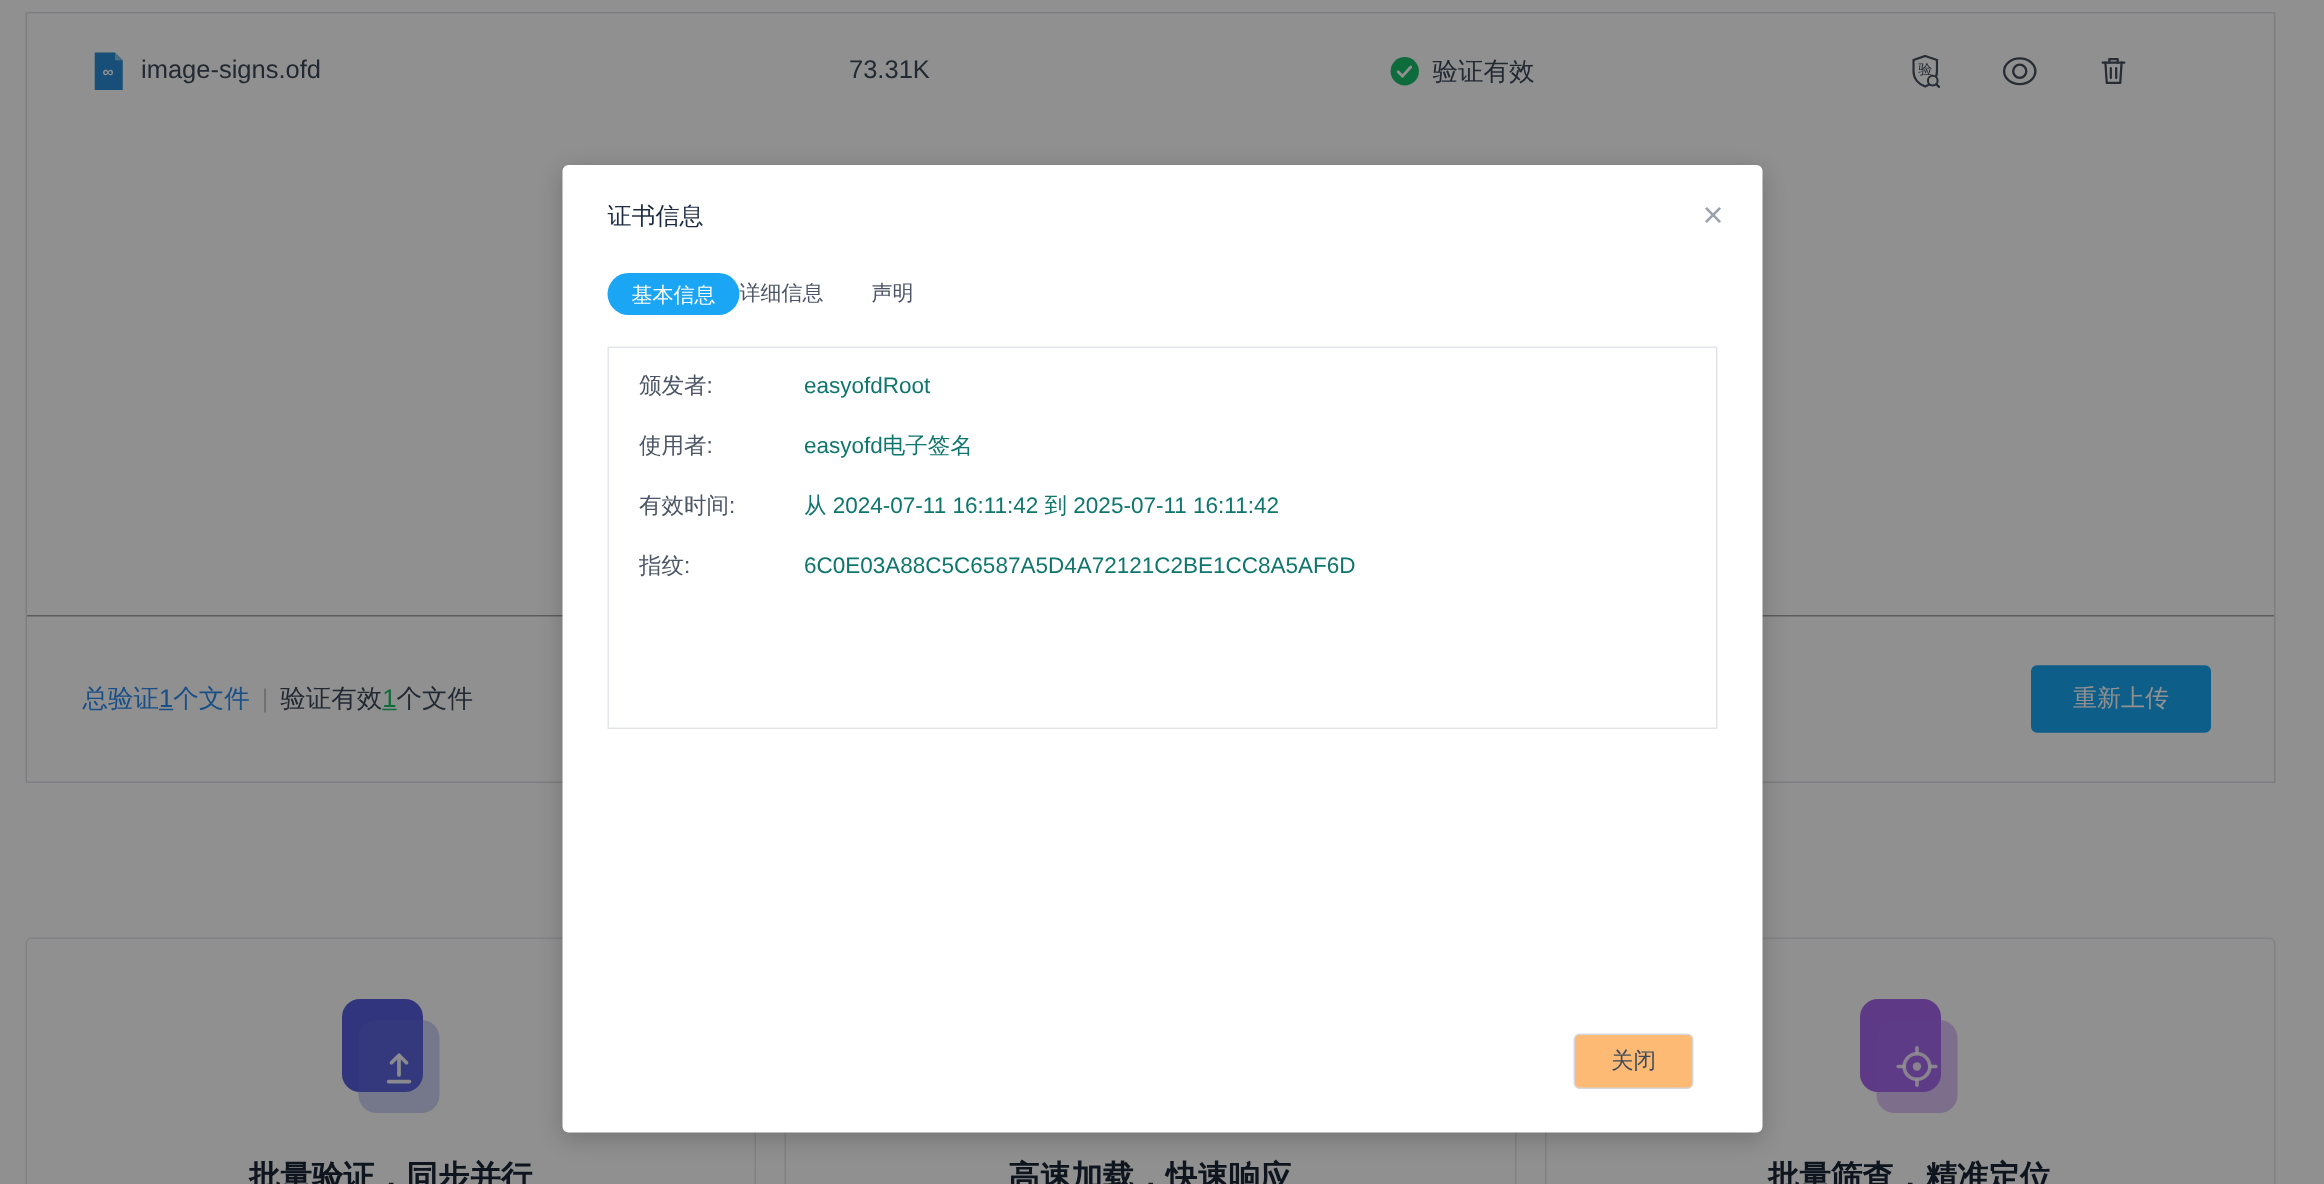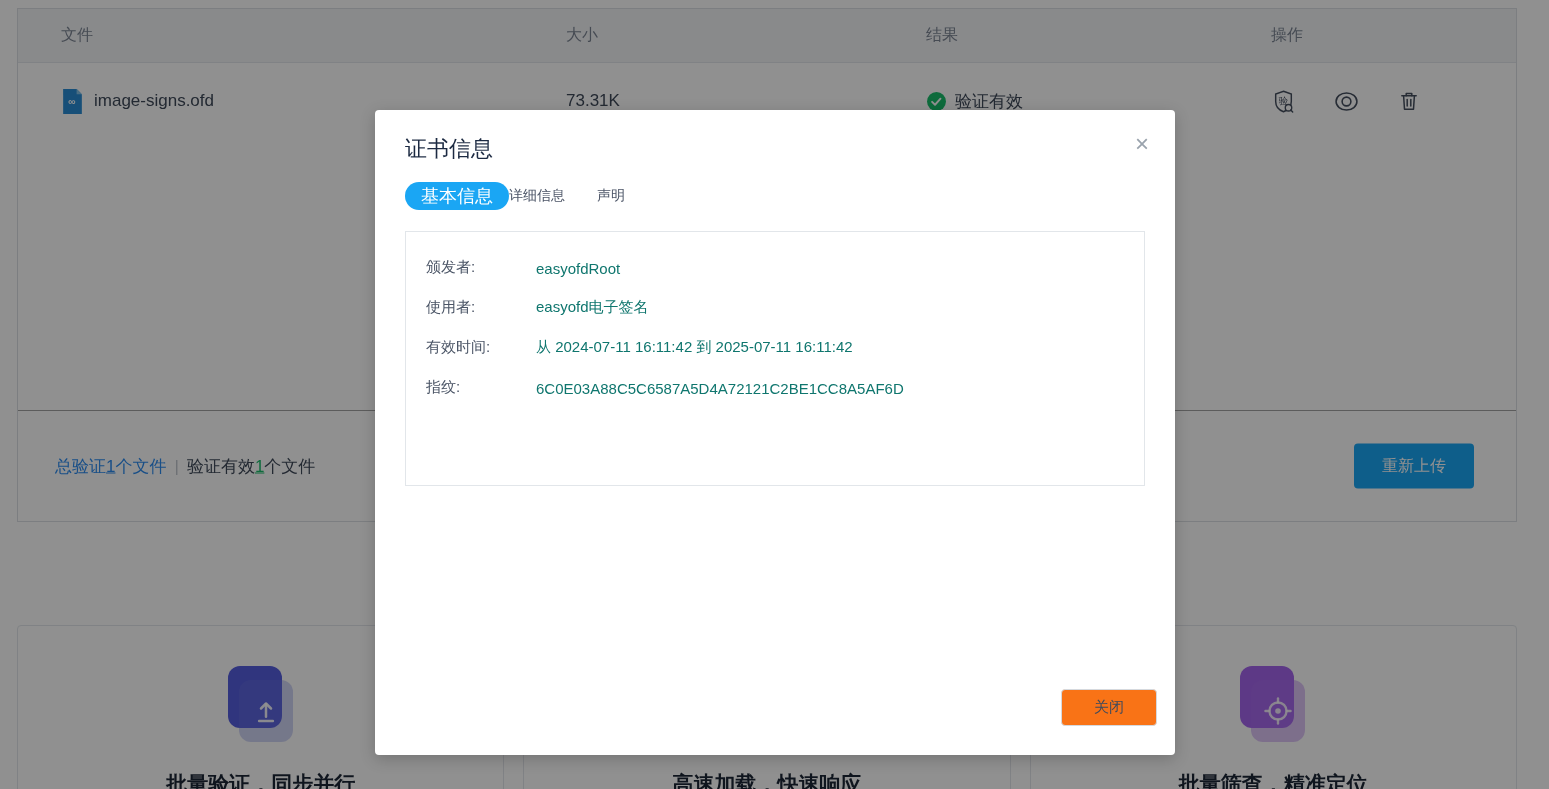--- a/index.html
+++ b/index.html
@@ -47,51 +47,45 @@
   .front-blue { background:rgba(90,150,230,.32); }
   .back-purple { background:#a566ee; }
   .front-purple { background:rgba(170,110,235,.40); }
   .card-title { margin-top:26px; font-size:21px; font-weight:bold; color:#1c2635; }
 
   
   .overlay { position:fixed; inset:0; background:rgba(0,0,0,.435); z-index:10; }
   .modal { position:fixed; left:375px; top:110px; width:800px; height:645px;
     background:#fff; border-radius:4px; box-shadow:0 4px 16px rgba(0,0,0,.2);
     z-index:20; }
-  .m-title { position:absolute; left:30px; top:24px; font-size:22px; font-weight:500;
+  .m-title { position:absolute; left:30px; top:24px; font-size:16px; font-weight:500;
     color:#1c2a42; }
   .m-close { position:absolute; right:26px; top:22px; font-size:24px; line-height:1;
     color:#9aa3ad; cursor:pointer; }
   .m-tabs { position:absolute; left:30px; top:72px; display:flex; align-items:center;
     height:28px; }
   .tab-pill { height:28px; line-height:28px; padding:0 16px; border-radius:14px;
-    background:#1aa6f4; color:#fff; font-size:18px; cursor:pointer; }
+    background:#1aa6f4; color:#fff; font-size:14px; cursor:pointer; }
   .tab-plain { font-size:14px; color:#4b5466; cursor:pointer; }
   .tab-2 { }
   .tab-3 { margin-left:32px; }
   .m-panel { position:absolute; left:30px; top:121px; width:740px; height:255px;
     border:1px solid #e2e6ea; padding:5px 20px; }
-  .f-row { height:40px; display:flex; align-items:flex-end; font-size:15px; }
+  .f-row { height:40px; display:flex; align-items:center; font-size:15px; }
   .f-label { width:110px; color:#4b5566; flex:none; }
   .f-value { color:#0f766e; }
-  .m-close-btn { position:absolute; right:18px; bottom:29px; width:96px; height:37px;
-    background:#f97316; border:1px solid #d5d9de; border-radius:4px; color:#3e4a5c;
+  .m-close-btn { position:absolute; right:46px; bottom:29px; width:80px; height:37px;
+    background:#fdba74; border:1px solid #d5d9de; border-radius:4px; color:#3e4a5c;
     font-size:15px; cursor:pointer; }
   svg text { font-family:"Liberation Sans","DejaVu Sans",sans-serif; }
 </style>
 </head>
 <body>
 
 <div class="file-table">
-  <div class="thead">
-    <div>文件</div>
-    <div>大小</div>
-    <div>结果</div>
-    <div>操作</div>
-  </div>
 
   <div class="trow">
     <div class="file-cell">
       <span style="display:inline-flex;">
         <svg width="23" height="27" viewBox="0 0 22 26">
           <path d="M2 1 h13 l5 5 v19 h-18 Z" fill="#2a8dd4"></path>
           <path d="M15 1 l5 5 h-5 Z" fill="#85c3e9"></path>
           <text x="10.5" y="16.5" fill="#ffffff" font-size="10" font-weight="bold" text-anchor="middle">∞</text>
         </svg>
       </span>

